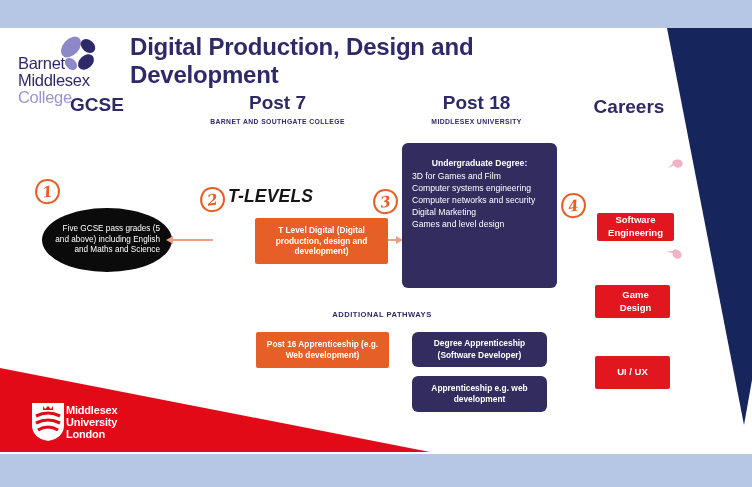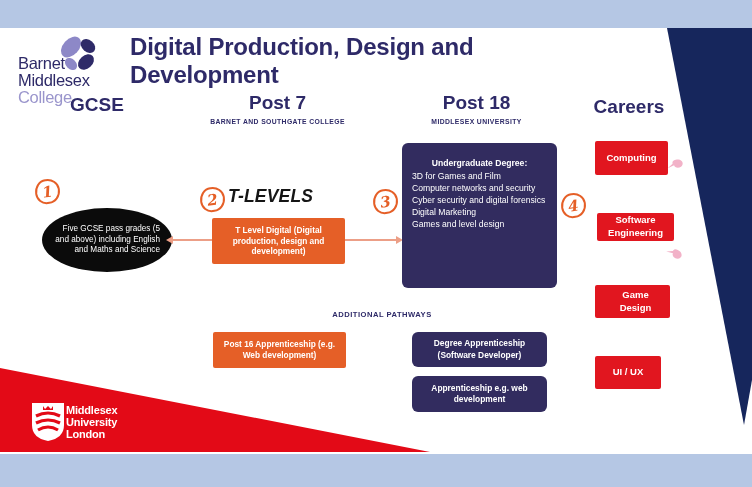--- a/index.html
+++ b/index.html
@@ -50,33 +50,33 @@
   .arrow-line{height:1.6px;background:var(--arrow-salmon);}
   #arrow-left-line{left:172px;top:239px;width:41px;}
   #arrow-left-head{left:166px;top:236px;width:0;height:0;border-top:4px solid transparent;border-bottom:4px solid transparent;border-right:7px solid var(--arrow-salmon);}
   #arrow-right-line{left:345px;top:239px;width:52px;}
   #arrow-right-head{left:396px;top:236px;width:0;height:0;border-top:4px solid transparent;border-bottom:4px solid transparent;border-left:7px solid var(--arrow-salmon);}
 
   
   #tlevels-logo{left:228px;top:186px;font-size:17.5px;font-weight:800;font-style:italic;color:#151515;letter-spacing:0.2px;}
 
   
-  .obox{background:var(--orange);color:#fff;font-weight:700;text-align:center;display:flex;align-items:center;justify-content:center;border-radius:2px;box-sizing:border-box;line-height:1.3;}
+  .obox{background:var(--orange);color:#fff;font-weight:700;text-align:center;display:flex;align-items:center;justify-content:center;border-radius:2px;box-sizing:border-box;line-height:1.3;margin-left:43px;}
   .pbox{background:var(--purple-box);color:#fff;border-radius:6px;box-sizing:border-box;}
   #tlevel-box{left:212px;top:218px;width:133px;height:46px;font-size:8.3px;padding:4px 10px;}
   #degree-box{left:402px;top:143px;width:155px;height:145px;font-size:8.6px;padding:14px 10px 10px 10px;line-height:1.4;}
   #degree-box .dh{font-weight:700;text-align:center;margin-bottom:1px;}
   #degree-box .di{display:block;}
 
   
   .career{background:var(--career-red);color:#fff;font-weight:700;font-size:9.5px;text-align:center;display:flex;align-items:center;justify-content:center;border-radius:2px;line-height:1.35;padding:2px 6px;box-sizing:border-box;}
   #career-0{left:595px;top:141px;width:73px;height:34px;}
   #career-1{left:597px;top:213px;width:77px;height:28px;}
   #career-2{left:595px;top:285px;width:75px;height:33px;padding-left:12px;}
-  #career-3{left:595px;top:356px;width:66px;height:33px;}
+  #career-3{left:595px;top:356px;width:75px;height:33px;}
   .pin{position:absolute;z-index:3;}
   #pin-0{left:666px;top:156px;} #pin-1{left:664px;top:245px;}
 
   
   #ap-heading{left:282px;top:310px;width:200px;text-align:center;font-size:7.6px;font-weight:800;letter-spacing:0.5px;color:var(--heading-navy);}
   #ap-box-0{left:213px;top:332px;width:133px;height:36px;font-size:8.3px;padding:4px 8px;}
   #ap-box-1{left:412px;top:332px;width:135px;height:35px;}
   #ap-box-2{left:412px;top:376px;width:135px;height:36px;}
   .apdark{color:#fff;font-weight:700;font-size:8.4px;text-align:center;display:flex;align-items:center;justify-content:center;line-height:1.35;padding:4px 9px;}
 
@@ -137,27 +137,26 @@
   <div class="layer" id="arrow-left-head"></div>
   <div class="layer arrow-line" id="arrow-right-line"></div>
   <div class="layer" id="arrow-right-head"></div>
 
   <div class="layer" id="tlevels-logo">T-LEVELS</div>
   <div class="layer obox" id="tlevel-box">T Level Digital (Digital production, design and development)</div>
 
   <div class="layer pbox" id="degree-box">
     <div class="dh">Undergraduate Degree:</div>
     <span class="di">3D for Games and Film</span>
+    <span class="di">Computer systems engineering</span>
     <span class="di">Computer networks and security</span>
-    <span class="di">Cyber security and digital forensics</span>
     <span class="di">Digital Marketing</span>
     <span class="di">Games and level design</span>
   </div>
 
-  <div class="layer career" id="career-0">Computing</div>
   <div class="layer career" id="career-1">Software Engineering</div>
   <div class="layer career" id="career-2">Game Design</div>
   <div class="layer career" id="career-3">UI / UX</div>
 
   <svg class="pin" id="pin-0" width="20" height="20" viewBox="0 0 20 20">
     <path d="M10 3 C14 2 17 5 15 9 C13 12 9 12 8 10 L3 15 L6 9 C4 6 7 4 10 3 Z" fill="#f2b2c8" transform="rotate(20 10 10)"></path>
   </svg>
   <svg class="pin" id="pin-1" width="20" height="20" viewBox="0 0 20 20">
     <path d="M10 3 C14 2 17 5 15 9 C13 12 9 12 8 10 L3 15 L6 9 C4 6 7 4 10 3 Z" fill="#f2b2c8" transform="rotate(60 10 10)"></path>
   </svg>

